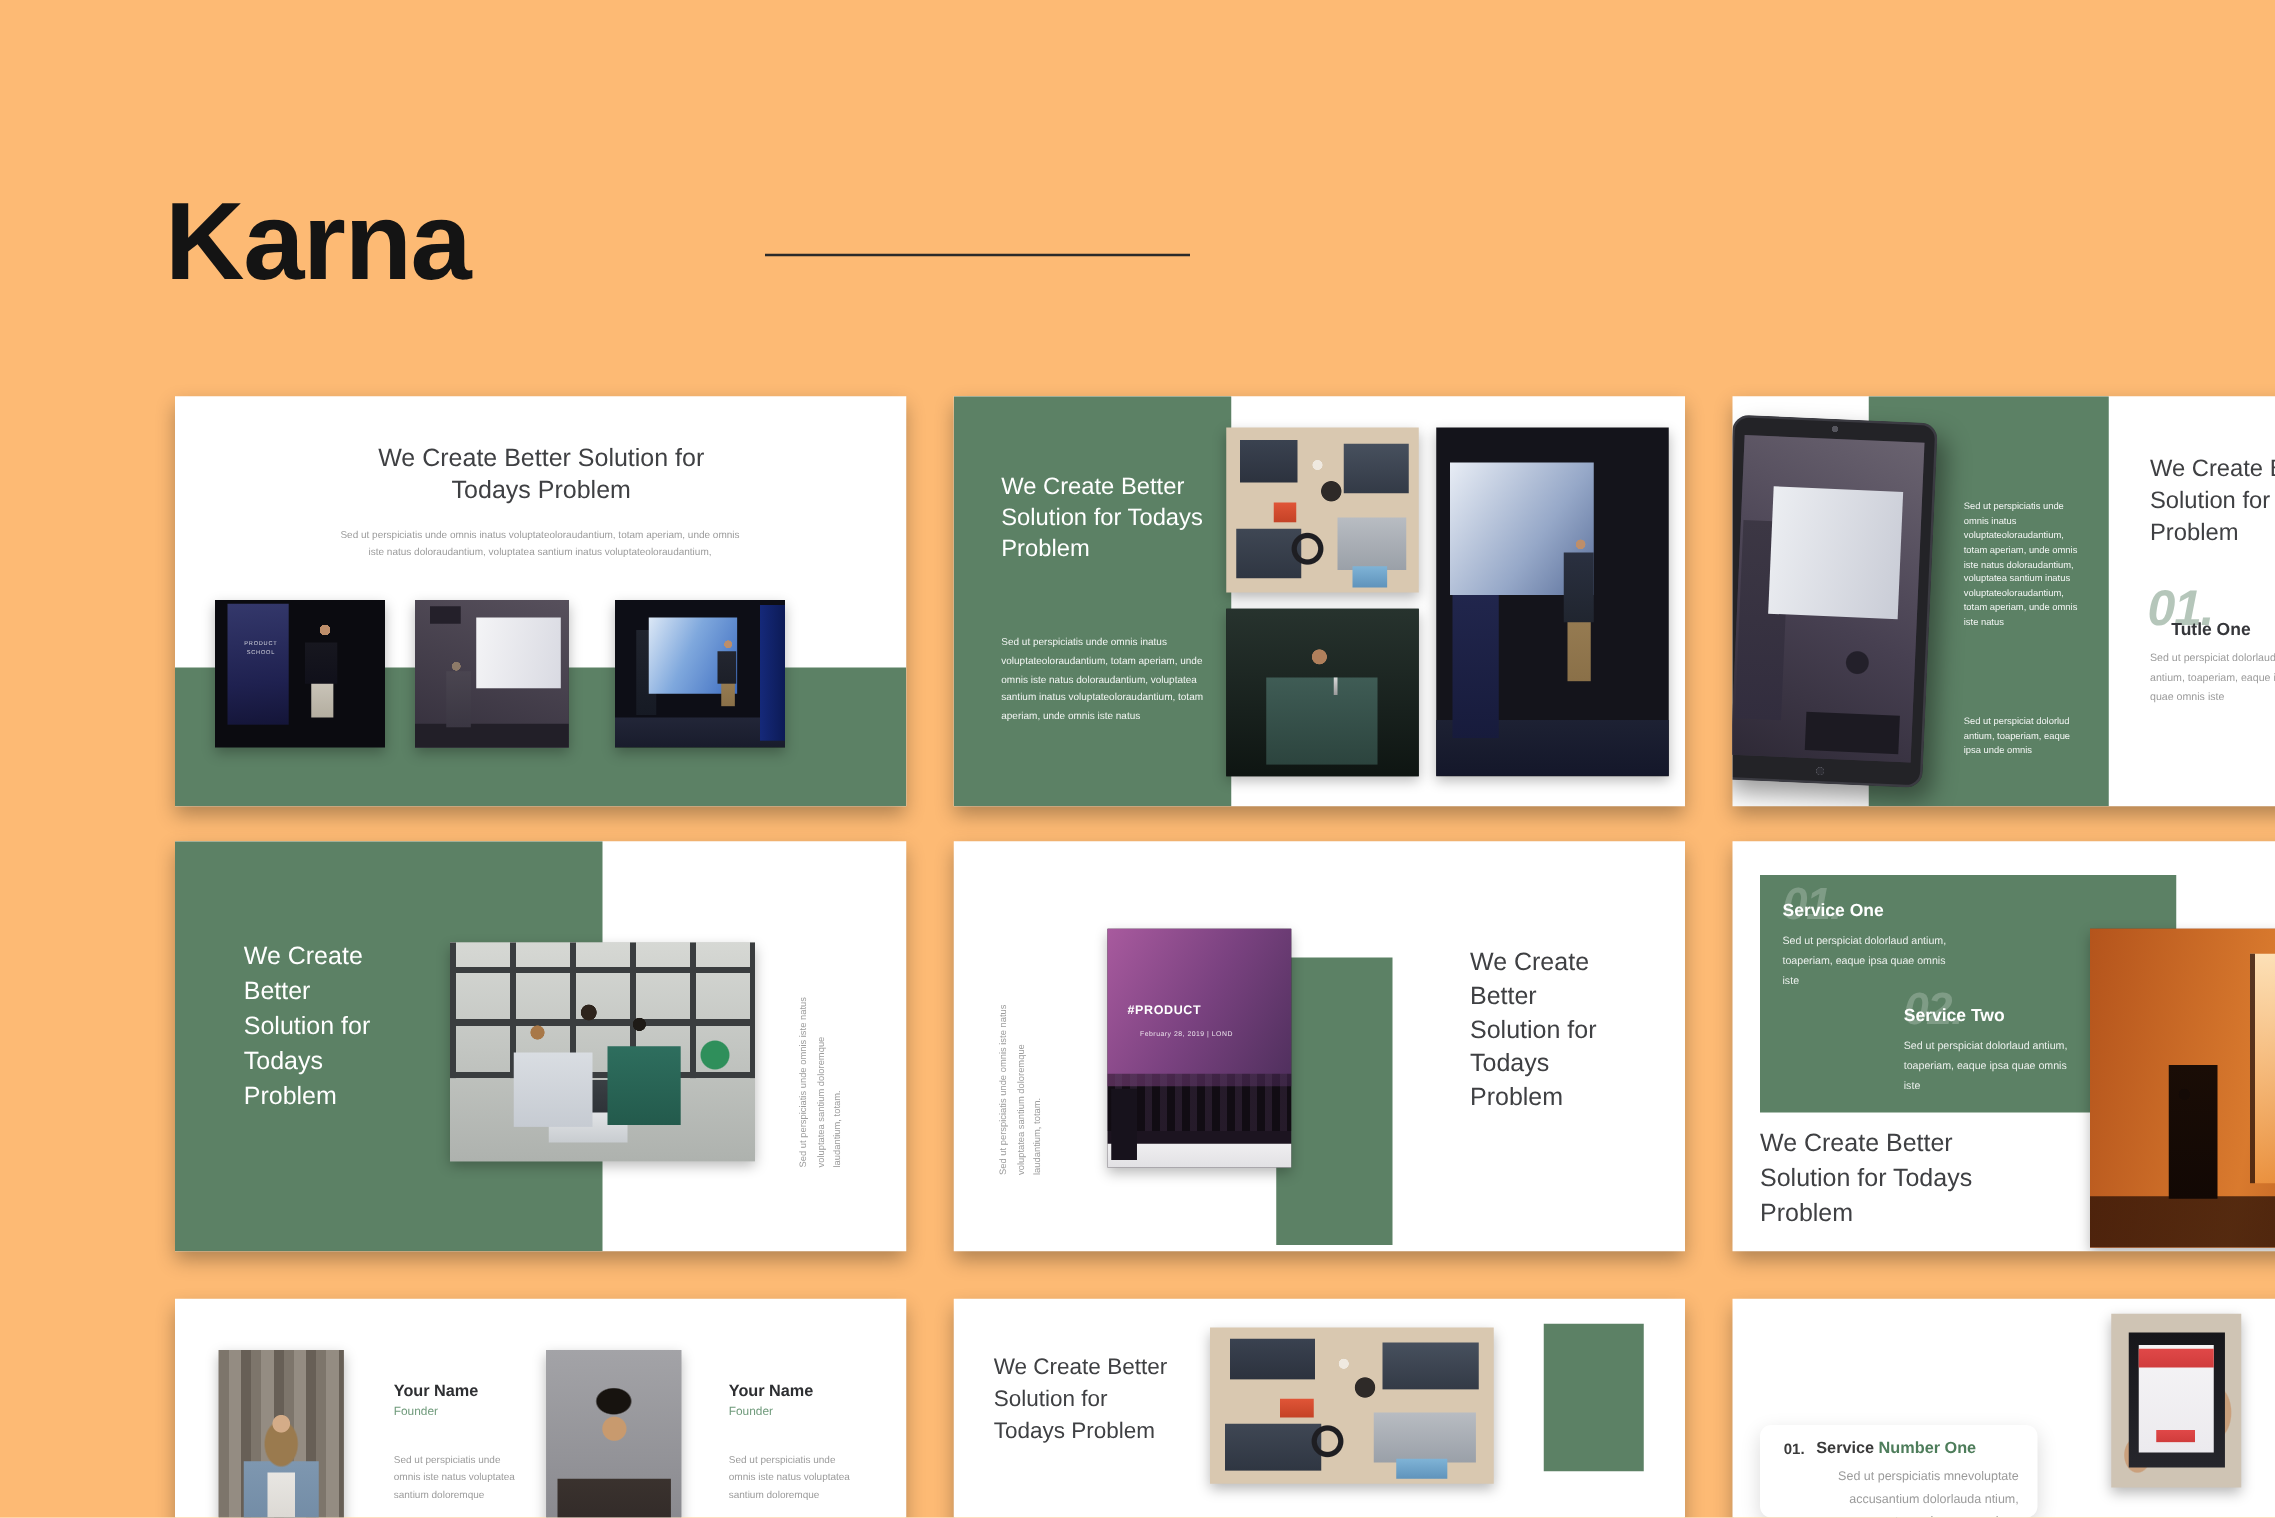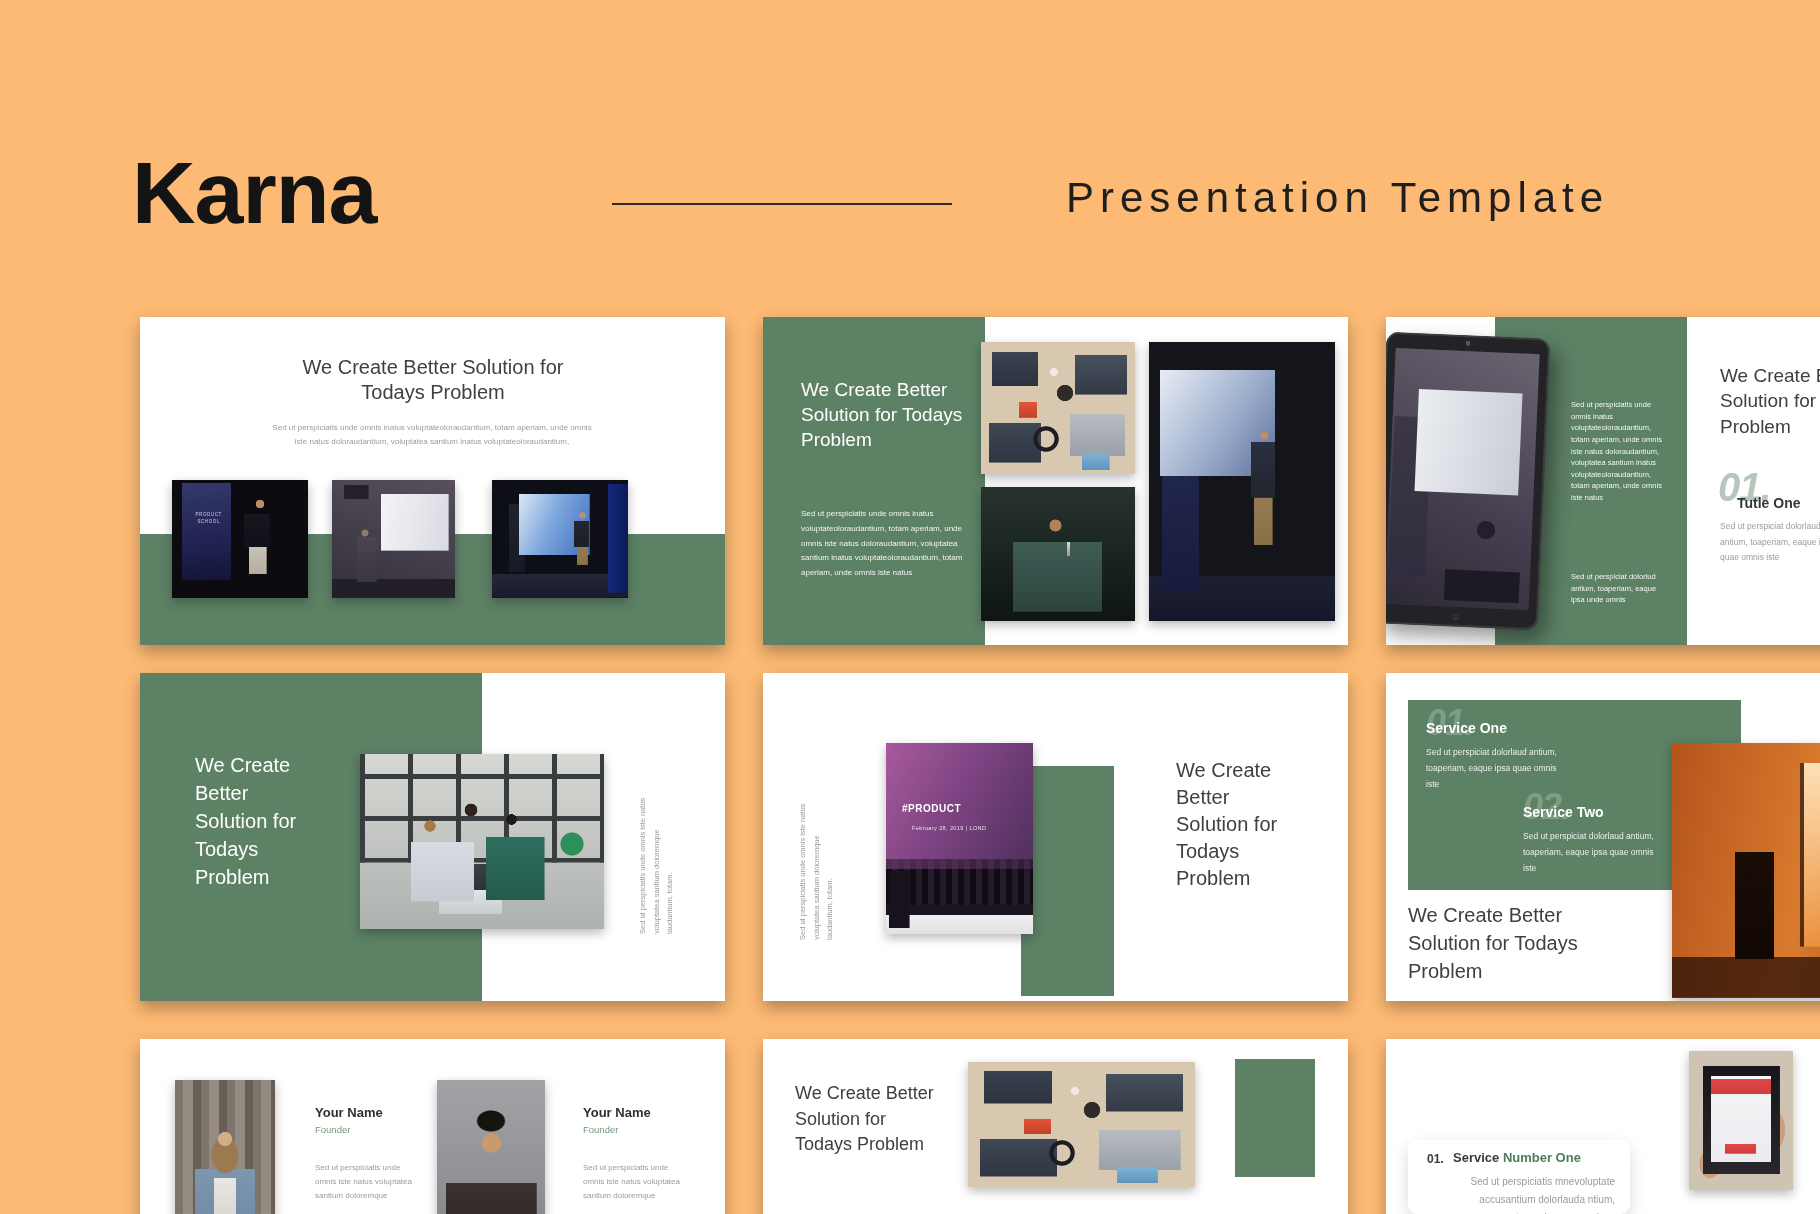--- a/index.html
+++ b/index.html
@@ -229,21 +229,20 @@
   .s9-tg{color:#4e7d5b;}
   .s9-card-body{position:absolute;left:45px;top:33px;width:162px;font-size:10px;line-height:1.8;text-align:right;}
 </style>
 </head>
 <body>
 
 <div class="page">
 
   <div class="brand">Karna</div>
   <div class="header-line"></div>
-  <div class="subtitle">Presentation Template</div>
 
   <div class="slide sl1">
     <div class="s1-green green"></div>
     <div class="s1-title t-dark">We Create Better Solution for Todays Problem</div>
     <div class="s1-body t-gray">Sed ut perspiciatis unde omnis inatus voluptateoloraudantium, totam aperiam, unde omnis iste natus doloraudantium, voluptatea santium inatus voluptateoloraudantium,</div>
     <div class="photo s1-p1 ph-stage-banner">
       <span class="banner-text">PRODUCT SCHOOL</span>
     </div>
     <div class="photo s1-p2 ph-projector"></div>
     <div class="photo s1-p3 ph-stage-blue"></div>

